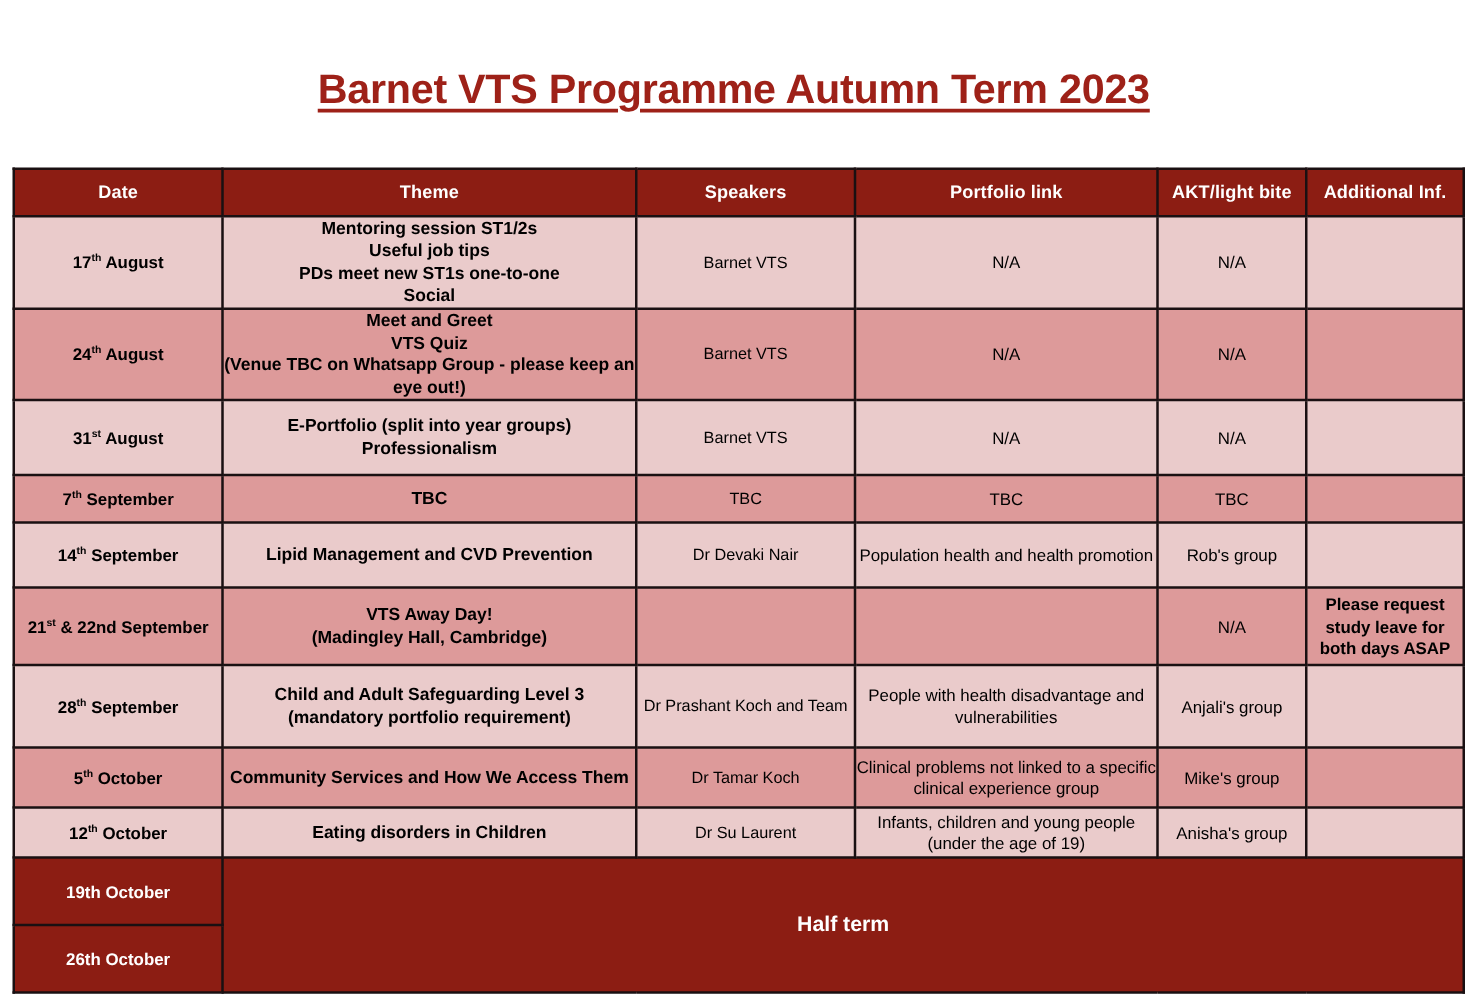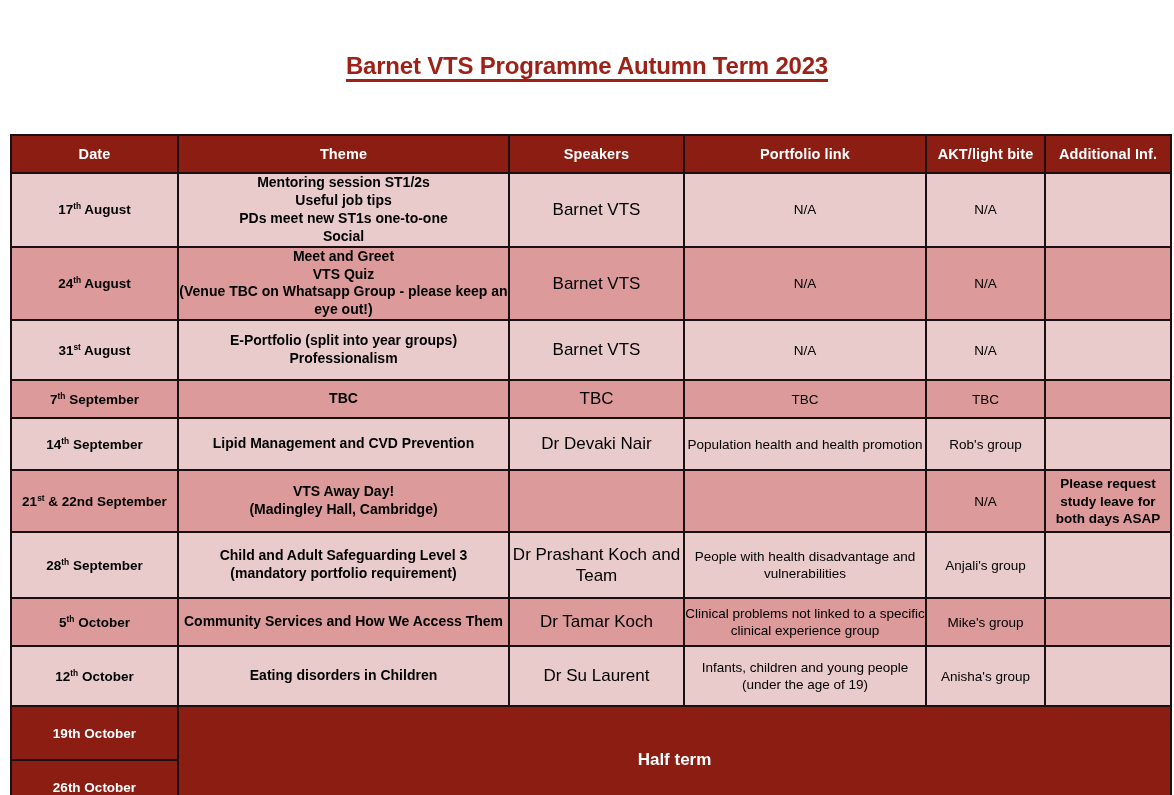--- a/index.html
+++ b/index.html
@@ -19,21 +19,21 @@
     width: 1174px;
     height: 795px;
     background: #ffffff;
   }
   .title {
     position: absolute;
     top: 52px;
     left: 0;
     width: 1174px;
     text-align: center;
-    font-size: 24px;
+    font-size: 33px;
     font-weight: bold;
     color: #9E2118;
     text-decoration: underline;
     text-underline-offset: 5px;
     text-decoration-thickness: 3px;
     letter-spacing: -0.2px;
     white-space: nowrap;
   }
   .table-wrap {
     position: absolute;
@@ -76,21 +76,21 @@
   td.date {
     font-weight: bold;
     font-size: 13.5px;
   }
   td.theme {
     font-weight: bold;
     font-size: 14px;
     padding: 6px 10px;
   }
   td.spk {
-    font-size: 17px;
+    font-size: 13px;
     padding: 4px 6px;
   }
   td.port {
     font-size: 13.5px;
     padding: 4px 10px;
   }
   td.akt {
     font-size: 13.5px;
     padding: 4px 4px;
   }
@@ -207,21 +207,21 @@
             <td class="addl ml"></td>
           </tr>
           <tr class="dark" style="height: 48px;">
             <td class="date">5<sup>th</sup> October</td>
             <td class="theme ml">Community Services and How We Access Them</td>
             <td class="spk ml">Dr Tamar Koch</td>
             <td class="port ml">Clinical problems not linked to a specific clinical experience group</td>
             <td class="akt ml">Mike's group</td>
             <td class="addl ml"></td>
           </tr>
-          <tr class="light" style="height: 60px;">
+          <tr class="light" style="height: 40px;">
             <td class="date">12<sup>th</sup> October</td>
             <td class="theme ml">Eating disorders in Children</td>
             <td class="spk ml">Dr Su Laurent</td>
             <td class="port ml">Infants, children and young people (under the age of 19)</td>
             <td class="akt ml">Anisha's group</td>
             <td class="addl ml"></td>
           </tr>
           <tr class="deep" style="height: 54px;">
             <td class="deepdate">19th October</td>
             <td class="halfterm" colspan="5" rowspan="2">Half term</td>

